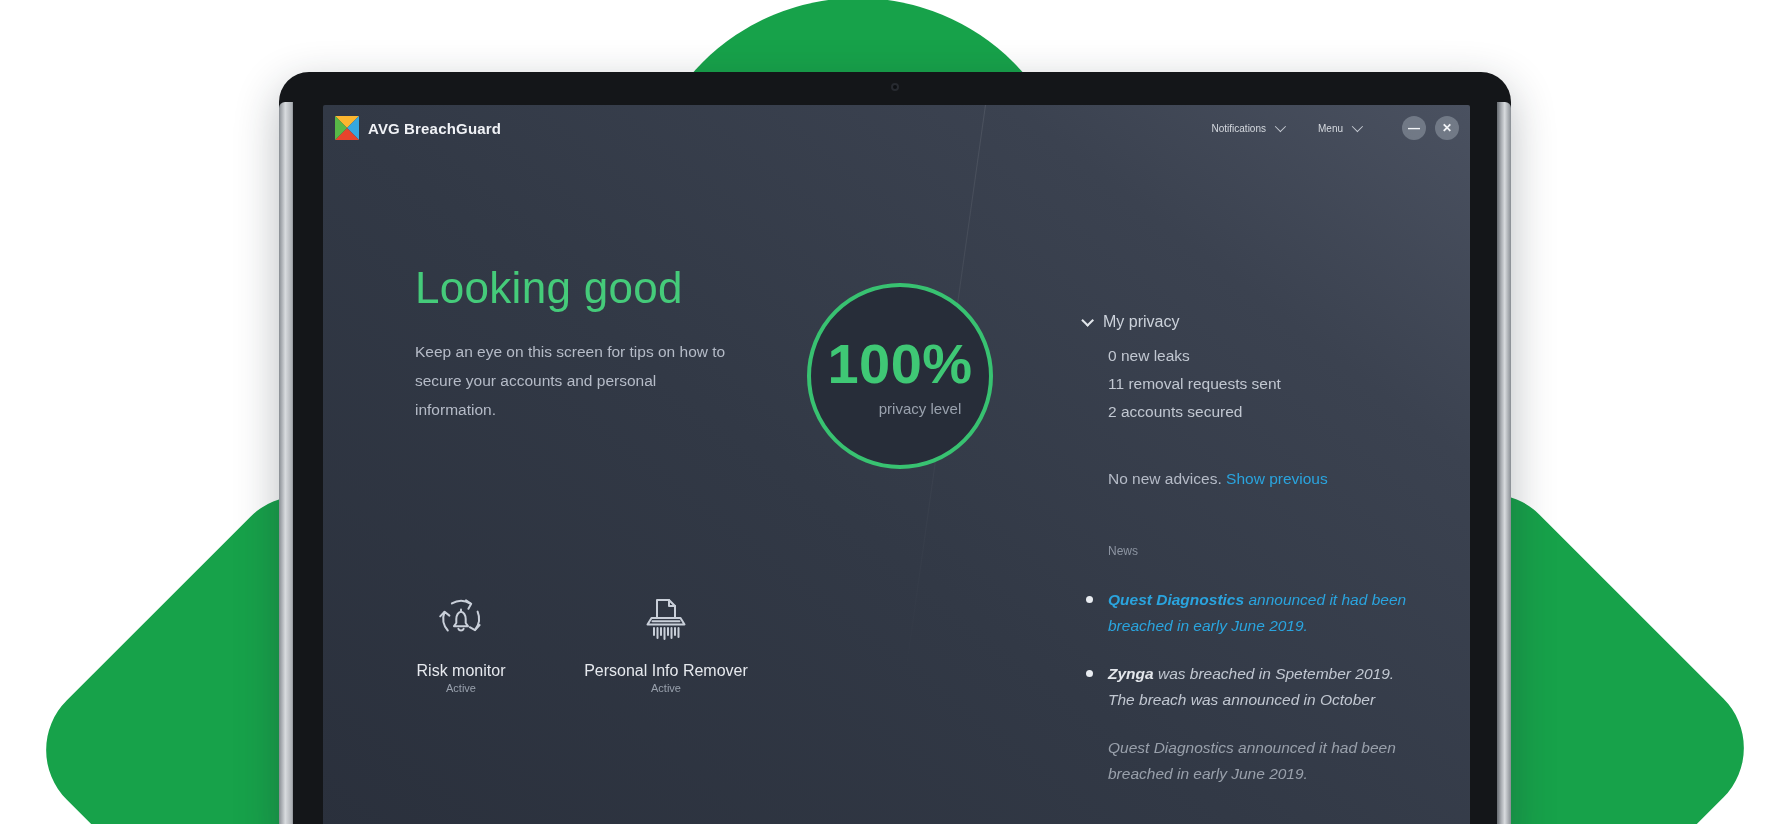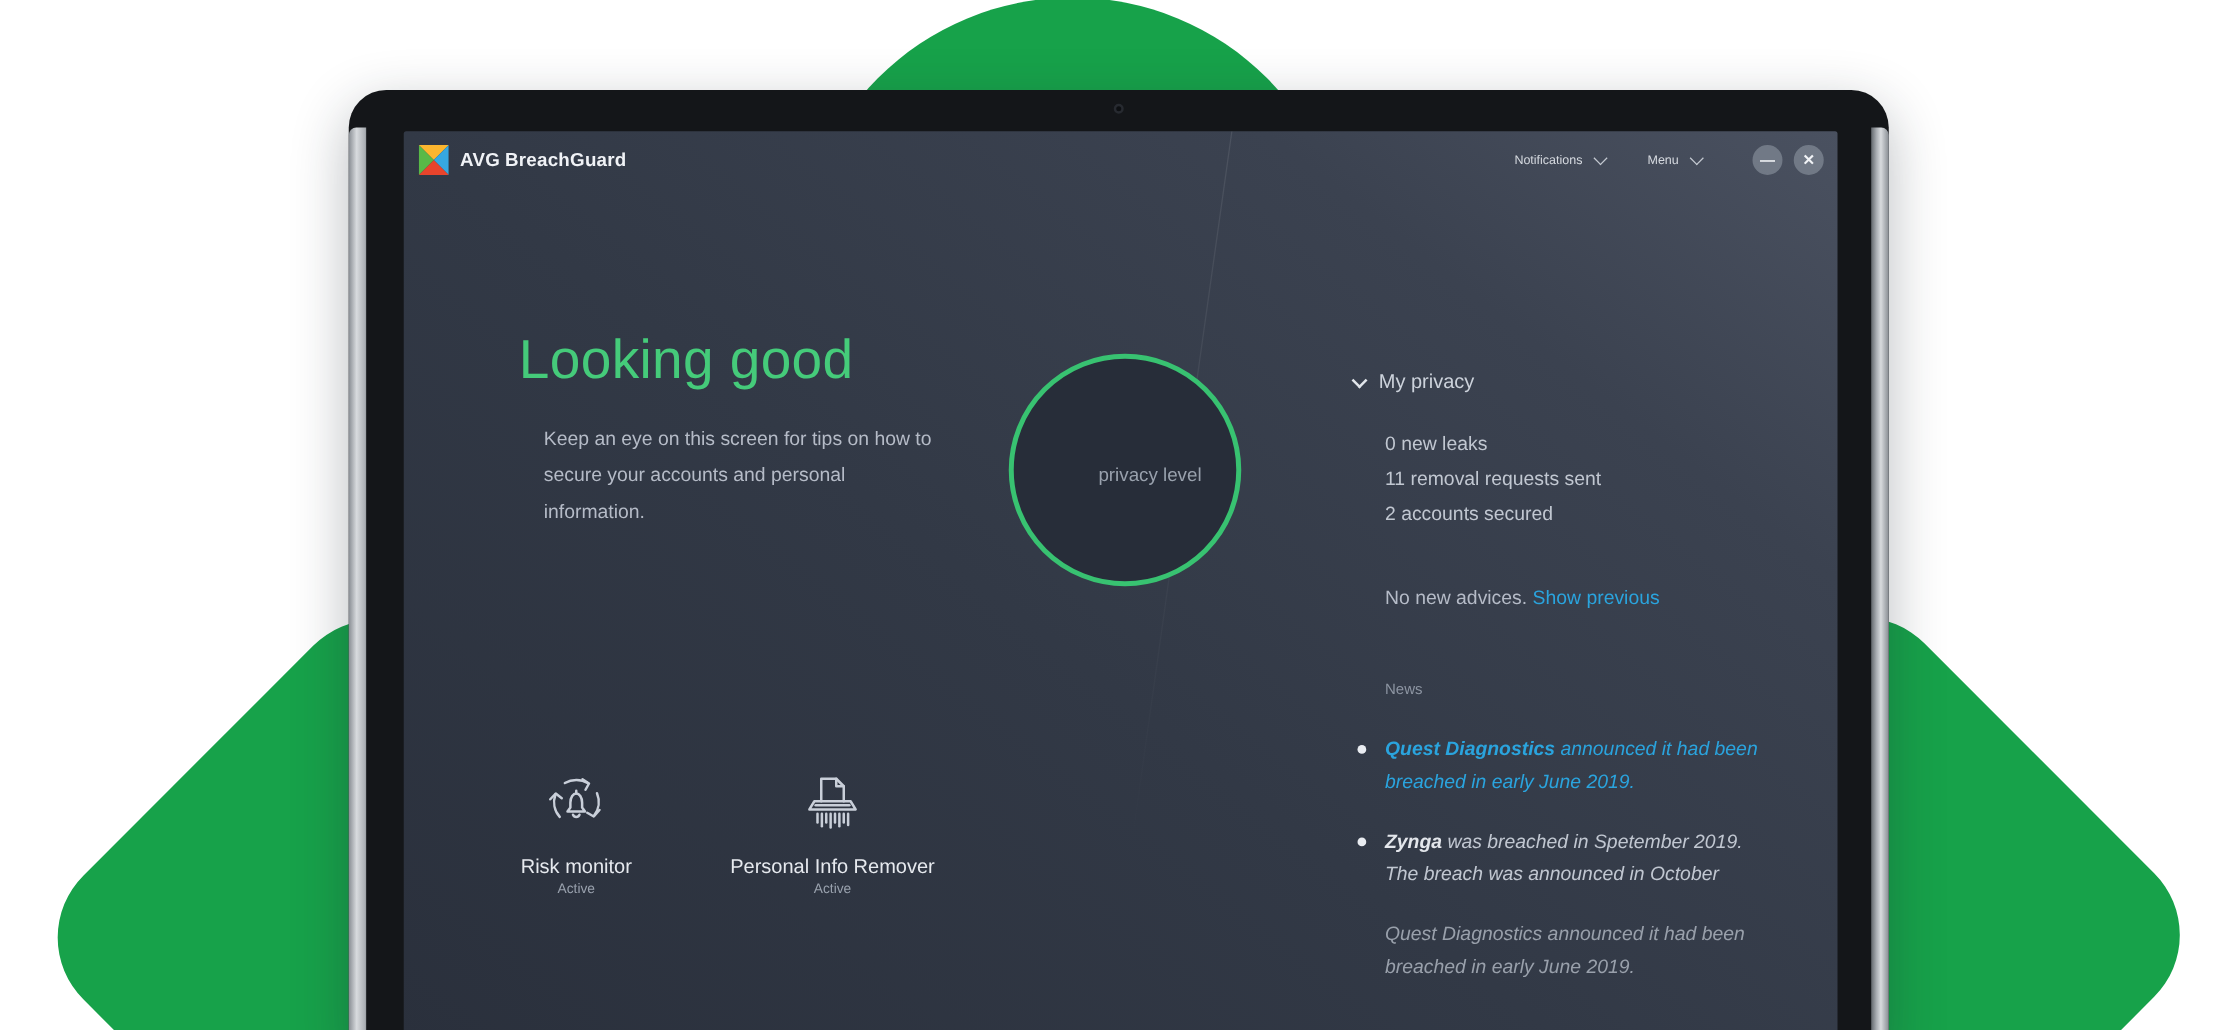--- a/index.html
+++ b/index.html
@@ -48,51 +48,51 @@
           transform:rotate(45deg) translateY(-2px); }
   .win-btns { display:flex; align-items:center; gap:9px; margin-left:42px; }
   .win-btn { width:24px; height:24px; border-radius:50%; background:rgba(148,156,168,.55);
              color:#f2f4f7; font-size:12px; font-weight:700; display:flex; align-items:center;
              justify-content:center; cursor:pointer; line-height:1; }
 
   
   .h1 { position:absolute; left:92px; top:158px; font-size:44px; font-weight:400;
         color:#45cb7a; letter-spacing:.3px; }
   .desc { position:absolute; left:92px; top:232px; width:420px; font-size:15.5px;
-          line-height:29px; color:#b5bbc7; white-space:pre-line;margin-left:20px; }
+          line-height:29px; color:#b5bbc7; white-space:pre-line; }
 
   
   .pcircle { position:absolute; left:484px; top:178px; width:186px; height:186px;
              border-radius:50%; border:4px solid #38c271; background:#272d39;
              display:flex; flex-direction:column; align-items:center; justify-content:center; }
   .pcircle .pct { font-size:56px; font-weight:700; color:#3fc875; line-height:1; letter-spacing:.5px; }
   .pcircle .plabel { margin-top:8px; font-size:15px; color:#99a1ad;margin-left:40px; }
 
   
-  .mp-row { position:absolute; left:758px; top:192px; display:flex; align-items:center; gap:13px;
+  .mp-row { position:absolute; left:758px; top:208px; display:flex; align-items:center; gap:13px;
             color:#ccd2db; font-size:16px; cursor:pointer; }
   .mp-row .chev { border-color:#e2e6eb; width:9px; height:9px; border-width:2px;
                   transform:rotate(45deg) translateY(-3px); }
   .stats { position:absolute; left:785px; top:237px; font-size:15.5px; line-height:28px; color:#c1c7d1; }
   .advices { position:absolute; left:785px; top:365px; font-size:15.5px; color:#b5bbc7; }
   .advices .link { color:#2aa4de; cursor:pointer; }
   .news-title { position:absolute; left:785px; top:439px; font-size:12px; color:#8d95a2;text-align:center; }
   .news-list { position:absolute; left:762px; top:482px; width:352px; }
   .news-item { position:relative; padding-left:23px; font-size:15.5px; line-height:26px;
                margin-bottom:22px; white-space:pre-line;font-style:italic; }
   .news-item.bulleted::before { content:""; position:absolute; left:1px; top:9px; width:7px; height:7px;
                border-radius:50%; background:#e9ecf1; }
   .news-item.v-link, .news-item.v-link b { color:#2aa4de; }
   .news-item.v-default { color:#c1c7d1; }
   .news-item.v-default b { color:#e3e6eb; }
   .news-item.v-muted { color:#99a0ab; }
   .news-item b { font-weight:700; }
 
   
-  .module { position:absolute; top:505px; text-align:center; cursor:pointer; }
+  .module { position:absolute; top:482px; text-align:center; cursor:pointer; }
   .module .icon-box { height:62px; display:flex; align-items:center; justify-content:center; }
   .module .mname { margin-top:13px; font-size:16px; color:#e6e9ee; }
   .module .mstatus { margin-top:2px; font-size:11px; color:#99a1ad; }
   #module-risk { left:48px;  width:180px; }
   #module-pir  { left:233px; width:220px; }
   .mod-svg { stroke:#c9cfd9; stroke-width:2; fill:none; stroke-linecap:round; stroke-linejoin:round; }
 </style>
 </head>
 <body>
 
@@ -138,20 +138,21 @@
             </div>
         </div>
       </div>
 
       <div class="h1">Looking good</div>
       <div class="desc">Keep an eye on this screen for tips on how to
 secure your accounts and personal
 information.</div>
 
       <div class="pcircle">
+        <div class="pct">100%</div>
         <div class="plabel">privacy level</div>
       </div>
 
       <div class="mp-row">
         <span class="chev"></span>
         <span>My privacy</span>
       </div>
       <div class="stats">
         <div>0 new leaks</div>
         <div>11 removal requests sent</div>

